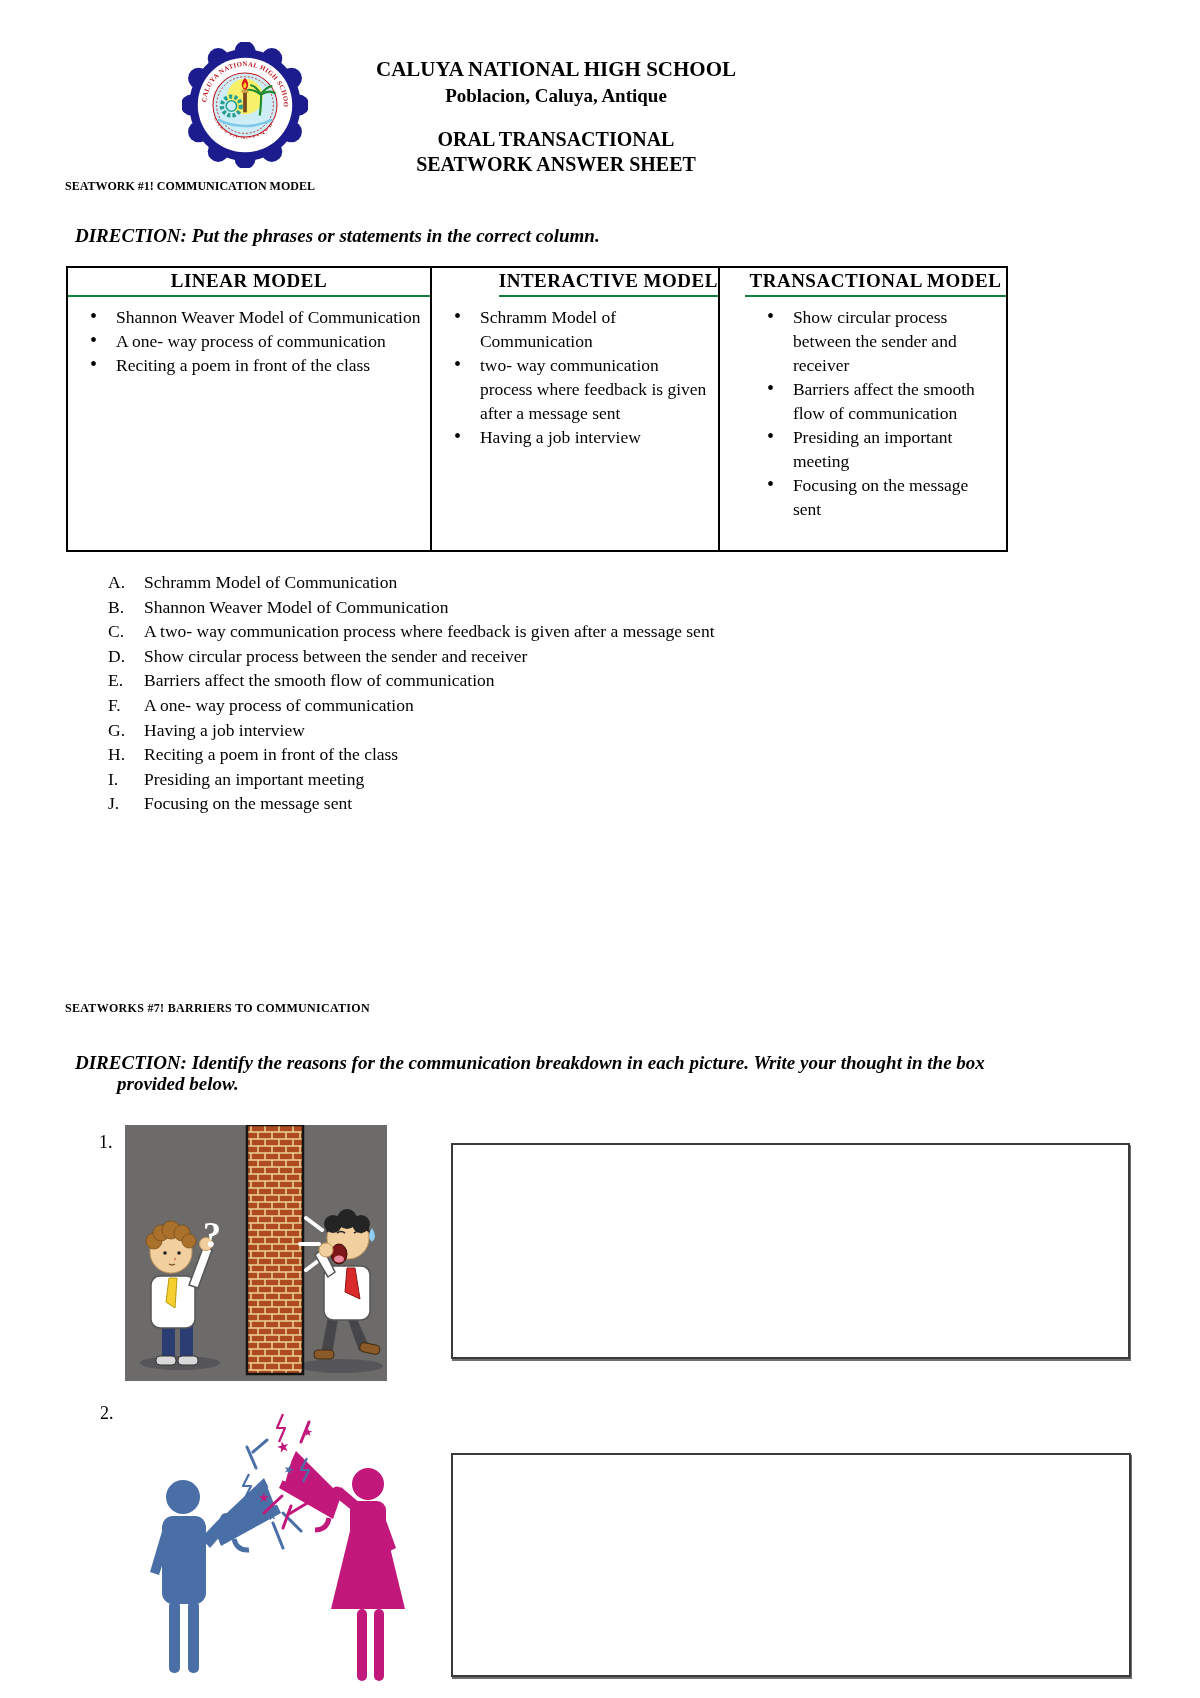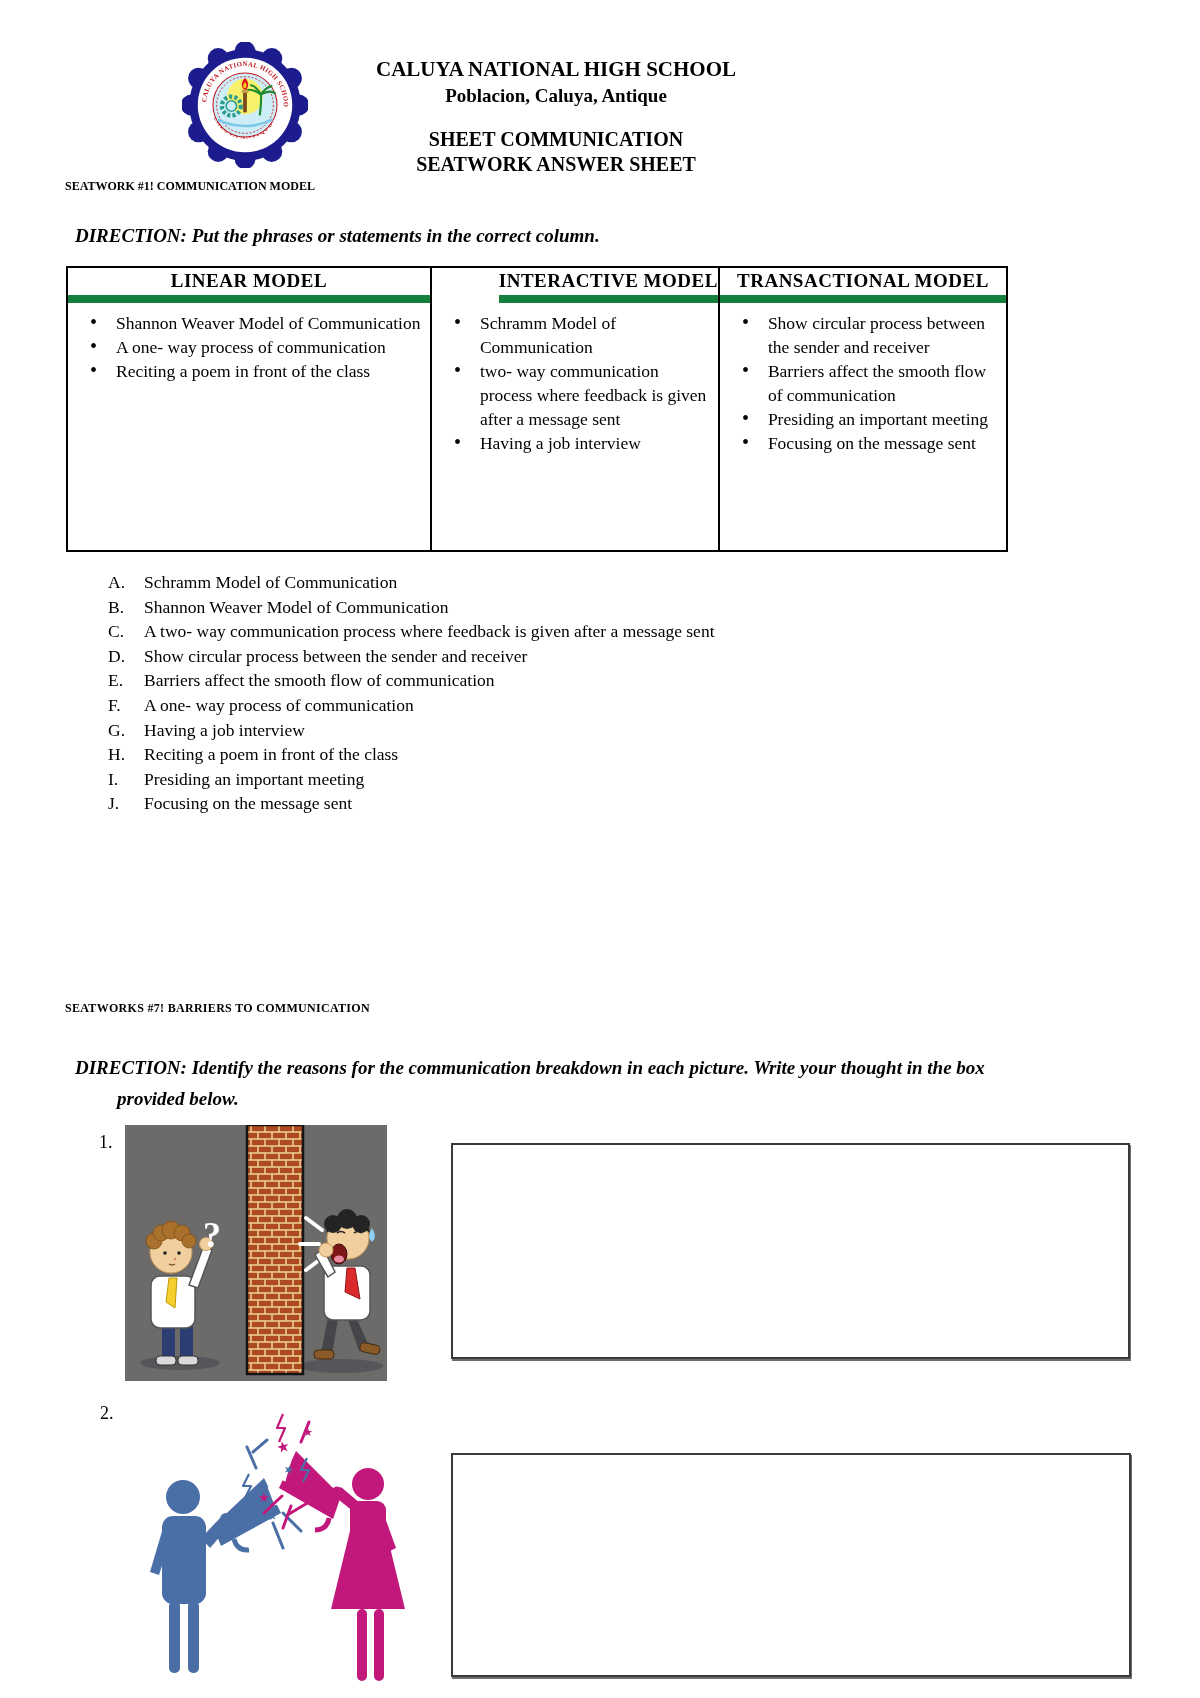--- a/index.html
+++ b/index.html
@@ -13,34 +13,34 @@
   .course{font-size:20px;line-height:26px;margin-top:17px;}
   .sheet{font-size:20px;line-height:25px;}
   .sw-title{position:absolute;left:65px;font-size:12px;font-weight:bold;}
   .sw1-title{top:179px;}
   .direction{position:absolute;left:75px;font-size:19px;font-weight:bold;font-style:italic;}
   .sw1-dir{top:225px;}
   
   .model-table{position:absolute;left:66px;top:266px;width:938px;height:282px;
                border:2px solid #000;display:flex;}
   .model-col{box-sizing:border-box;border-right:2px solid #000;display:flex;flex-direction:column;}
-  .model-col:last-child{border-right:none;}
+  .model-col:last-child{border-right:none;padding-left:25px;}
   .col-1{width:38.8%;} .col-2{width:30.7%;align-items:flex-end;} .col-3{width:30.5%;}
-  .model-head{border-bottom:8px solid #15803d;text-align:center;font-weight:bold;font-size:19px;
+  .model-head{border-bottom:2px solid #15803d;text-align:center;font-weight:bold;font-size:19px;
               padding:2px 0 3px 0;letter-spacing:0.5px;}
   .model-list{margin:8px 0 0 0;padding:0 6px 0 14px;list-style:none;}
   .model-list li{position:relative;padding-left:34px;font-size:17.5px;line-height:24px;margin-bottom:0px;}
   .model-list li::before{content:"\2022";position:absolute;left:8px;top:-1px;font-size:20px;}
   
   .choices{position:absolute;left:108px;top:570px;margin:0;padding:0;list-style:none;}
   .choices li{display:flex;font-size:17.5px;line-height:24.6px;}
   .choice-letter{width:36px;flex:none;}
   
   .sw2-title{top:1001px;letter-spacing:0.3px;}
-  .sw2-dir{top:1052px;width:918px;line-height:31px;padding-left:42px;text-indent:-42px;}
+  .sw2-dir{top:1052px;width:918px;line-height:21px;padding-left:42px;text-indent:-42px;}
   .item-number{position:absolute;font-size:18px;}
   .num1{left:99px;top:1132px;} .num2{left:100px;top:1403px;}
   .pic1{position:absolute;left:125px;top:1125px;width:262px;height:256px;}
   .pic2{position:absolute;left:133px;top:1396px;width:287px;height:294px;}
   .answer-box{position:absolute;background:#fff;border:2px solid #3a3a3a;
               box-shadow:1px 2px 0 #6e6e6e;}
   .box1{left:451px;top:1143px;width:675px;height:212px;}
   .box2{left:451px;top:1453px;width:676px;height:220px;}
   svg text{font-family:"Liberation Serif", serif;}
 </style>
@@ -97,21 +97,21 @@
       <rect x="56.8" y="45.5" width="6.4" height="3" fill="#caa24a"></rect>
       <path d="M60,34 q5,5 2,10 q-2,3 -4,0 q-3,-5 2,-10" fill="#e01818"></path>
       <path d="M60,38 q2.4,3 0.8,5.4 q-1.6,1.4 -2.2,-0.4 q-1,-2.6 1.4,-5" fill="#f8d020"></path>
     </g>
     <path d="M34,74 q12,6 26,6 q14,0 26,-6" fill="none" stroke="#7fc8e8" stroke-width="2.5"></path>
   </svg>
 
   <div class="head-text">
     <div class="school-name">CALUYA NATIONAL HIGH SCHOOL</div>
     <div class="school-address">Poblacion, Caluya, Antique</div>
-    <div class="course">SHEET COMMUNICATION</div>
+    <div class="course">ORAL TRANSACTIONAL</div>
     <div class="sheet">SEATWORK ANSWER SHEET</div>
   </div>
 
   <div class="sw-title sw1-title">SEATWORK #1! COMMUNICATION MODEL</div>
   <div class="direction sw1-dir">DIRECTION: Put the phrases or statements in the correct column.</div>
 
   <div class="model-table">
     <div class="model-col col-1">
       <div class="model-head">LINEAR MODEL</div>
       <ul class="model-list">

